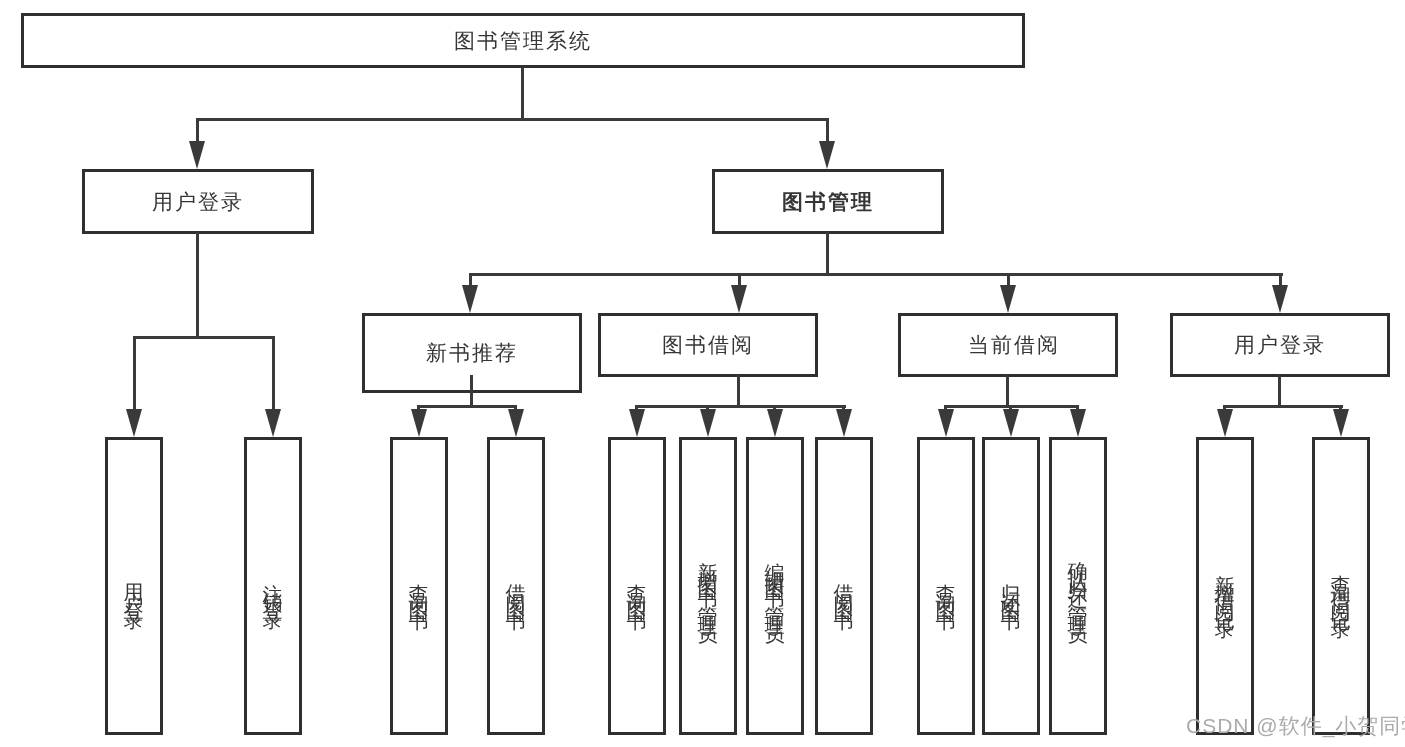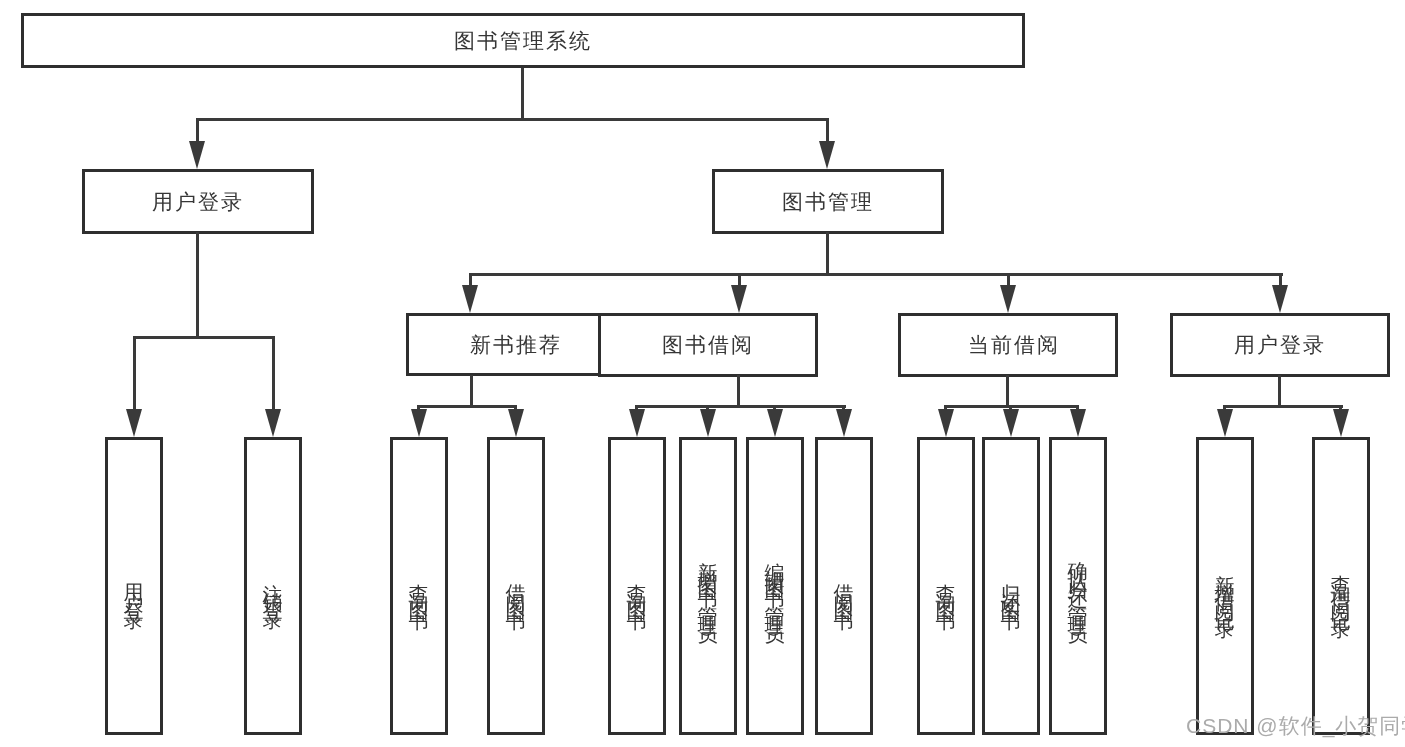--- a/index.html
+++ b/index.html
@@ -34,23 +34,23 @@
 </style>
 </head>
 <body>
 
 <div class="canvas">
 
   <div class="node" style="left:21px;top:13px;width:1004px;height:55px;">图书管理系统</div>
 
   <div class="node" style="left:82px;top:169px;width:232px;height:65px;">用户登录</div>
 
-  <div class="node" style="left:712px;top:169px;width:232px;height:65px;">图书管理</div>
+  <div class="node" style="left:712px;top:169px;width:232px;height:65px;font-weight:bold;">图书管理</div>
 
-  <div class="node" style="left:362px;top:313px;width:220px;height:63px;margin-left:44px;">新书推荐</div>
+  <div class="node" style="left:362px;top:313px;width:220px;height:80px;">新书推荐</div>
 
   <div class="node" style="left:598px;top:313px;width:220px;height:64px;">图书借阅</div>
 
   <div class="node" style="left:898px;top:313px;width:220px;height:64px;padding-left:12px;">当前借阅</div>
 
   <div class="node" style="left:1170px;top:313px;width:220px;height:64px;">用户登录</div>
 
   <div class="vnode" style="left:105px;top:437px;width:58px;height:298px;">用户登录</div>
   <div class="vnode" style="left:244px;top:437px;width:58px;height:298px;">注销登录</div>
 

